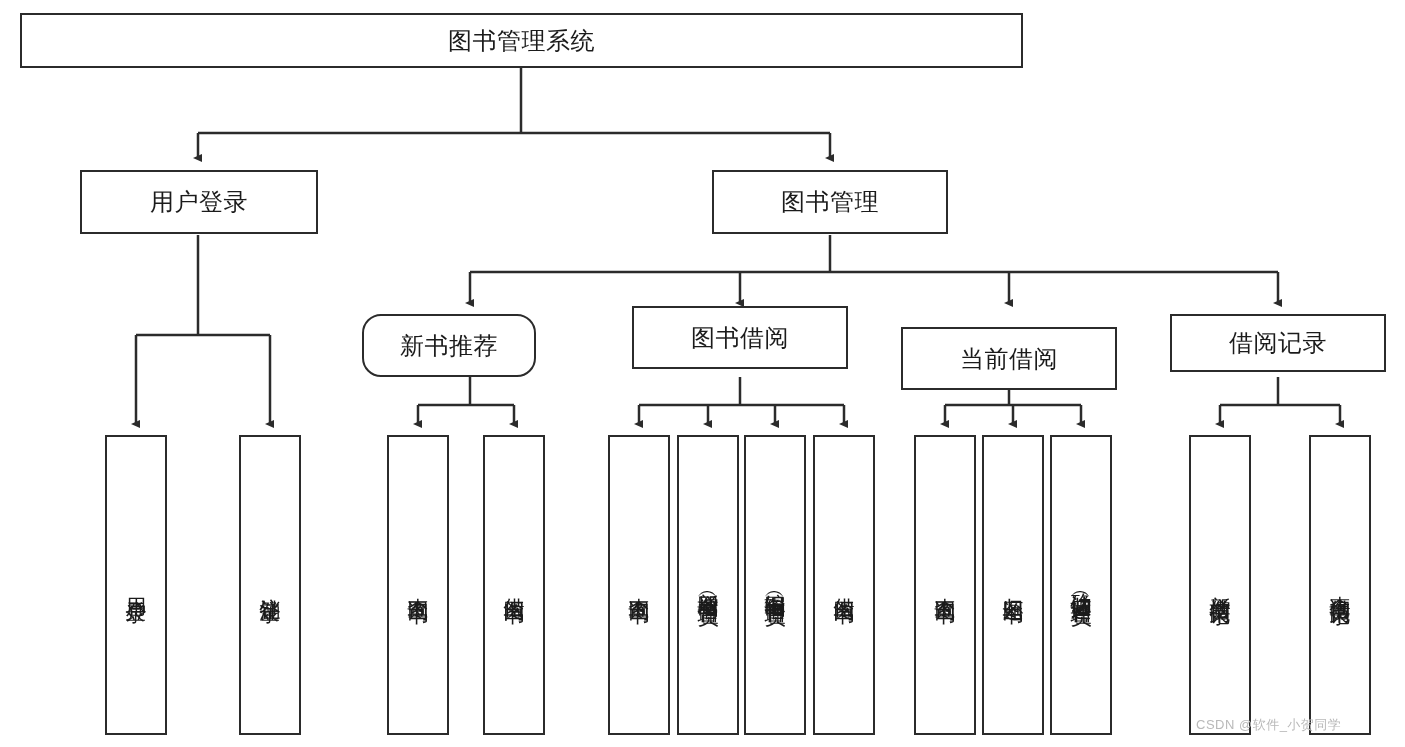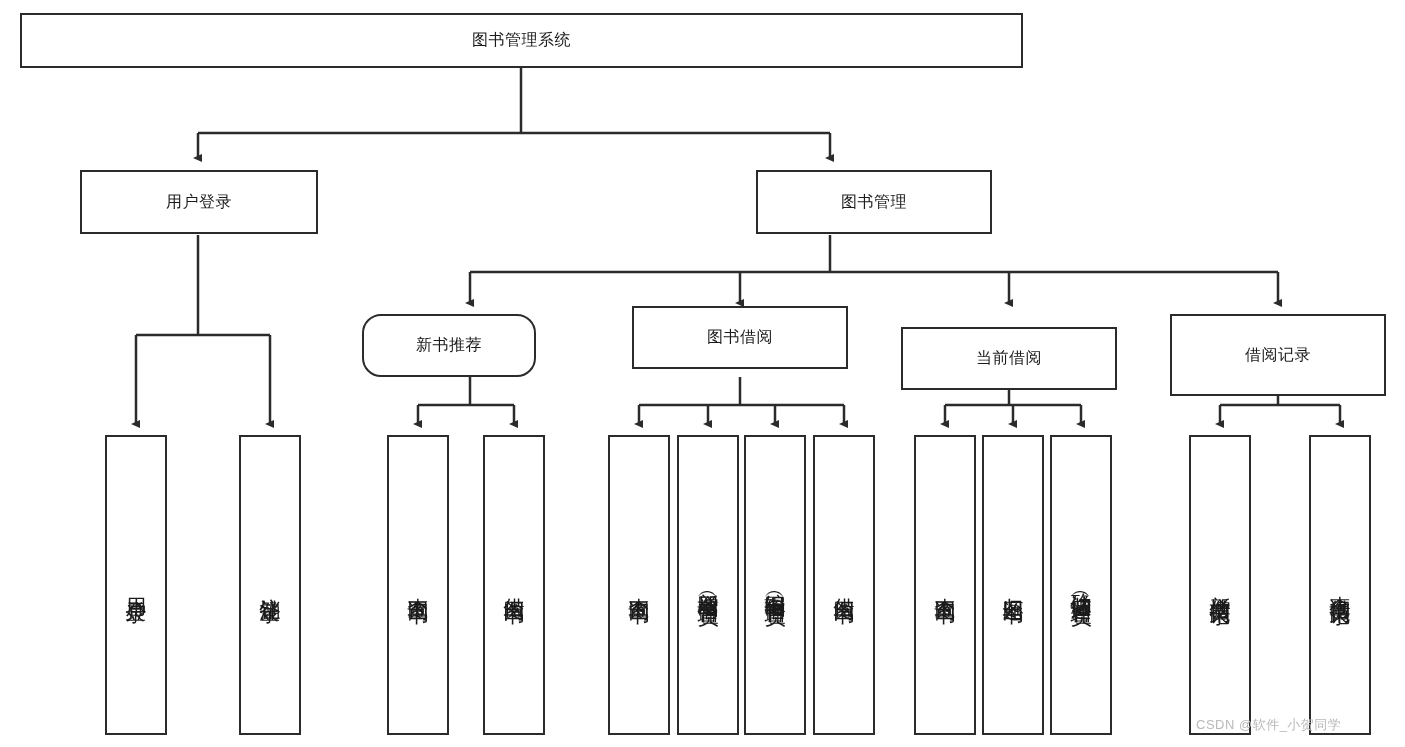--- a/index.html
+++ b/index.html
@@ -28,21 +28,21 @@
     position: absolute;
     box-sizing: border-box;
     border: 2.5px solid #2b2b2b;
     background: #ffffff;
     display: flex;
     align-items: center;
     justify-content: center;
     color: #1b1b1b;
   }
   .node.horiz {
-    font-size: 16px;
+    font-size: 24px;
     letter-spacing: 0.5px;
     text-align: right;
   }
   .node.vert {
     align-items: center;
     justify-content: center;
     padding: 6px 2px;
   }
   .vert-label {
     writing-mode: vertical-rl;
@@ -116,34 +116,34 @@
     </g>
   </svg>
 
   <div class="node horiz" style="left:20px; top:13px; width:1003px; height:55px;">
     <span>图书管理系统</span>
   </div>
 
   <div class="node horiz" style="left:80px; top:170px; width:238px; height:64px;">
     <span>用户登录</span>
   </div>
-  <div class="node horiz" style="left:712px; top:170px; width:236px; height:64px;margin-left:44px;">
+  <div class="node horiz" style="left:712px; top:170px; width:236px; height:64px;">
     <span>图书管理</span>
   </div>
 
   <div class="node horiz" style="left:362px; top:314px; width:174px; height:63px;border-radius:19px;">
     <span>新书推荐</span>
   </div>
   <div class="node horiz" style="left:632px; top:306px; width:216px; height:63px;">
     <span>图书借阅</span>
   </div>
   <div class="node horiz" style="left:901px; top:314px; width:216px; height:63px;margin-top:13px;">
     <span>当前借阅</span>
   </div>
-  <div class="node horiz" style="left:1170px; top:314px; width:216px; height:82px;">
+  <div class="node horiz" style="left:1170px; top:314px; width:216px; height:58px;">
     <span>借阅记录</span>
   </div>
 
   <div class="node vert" style="left:105px; top:435px; width:62px; height:300px;">
     <span class="vert-label">用户登录</span>
   </div>
   <div class="node vert" style="left:239px; top:435px; width:62px; height:300px;">
     <span class="vert-label">注销登录</span>
   </div>
 

